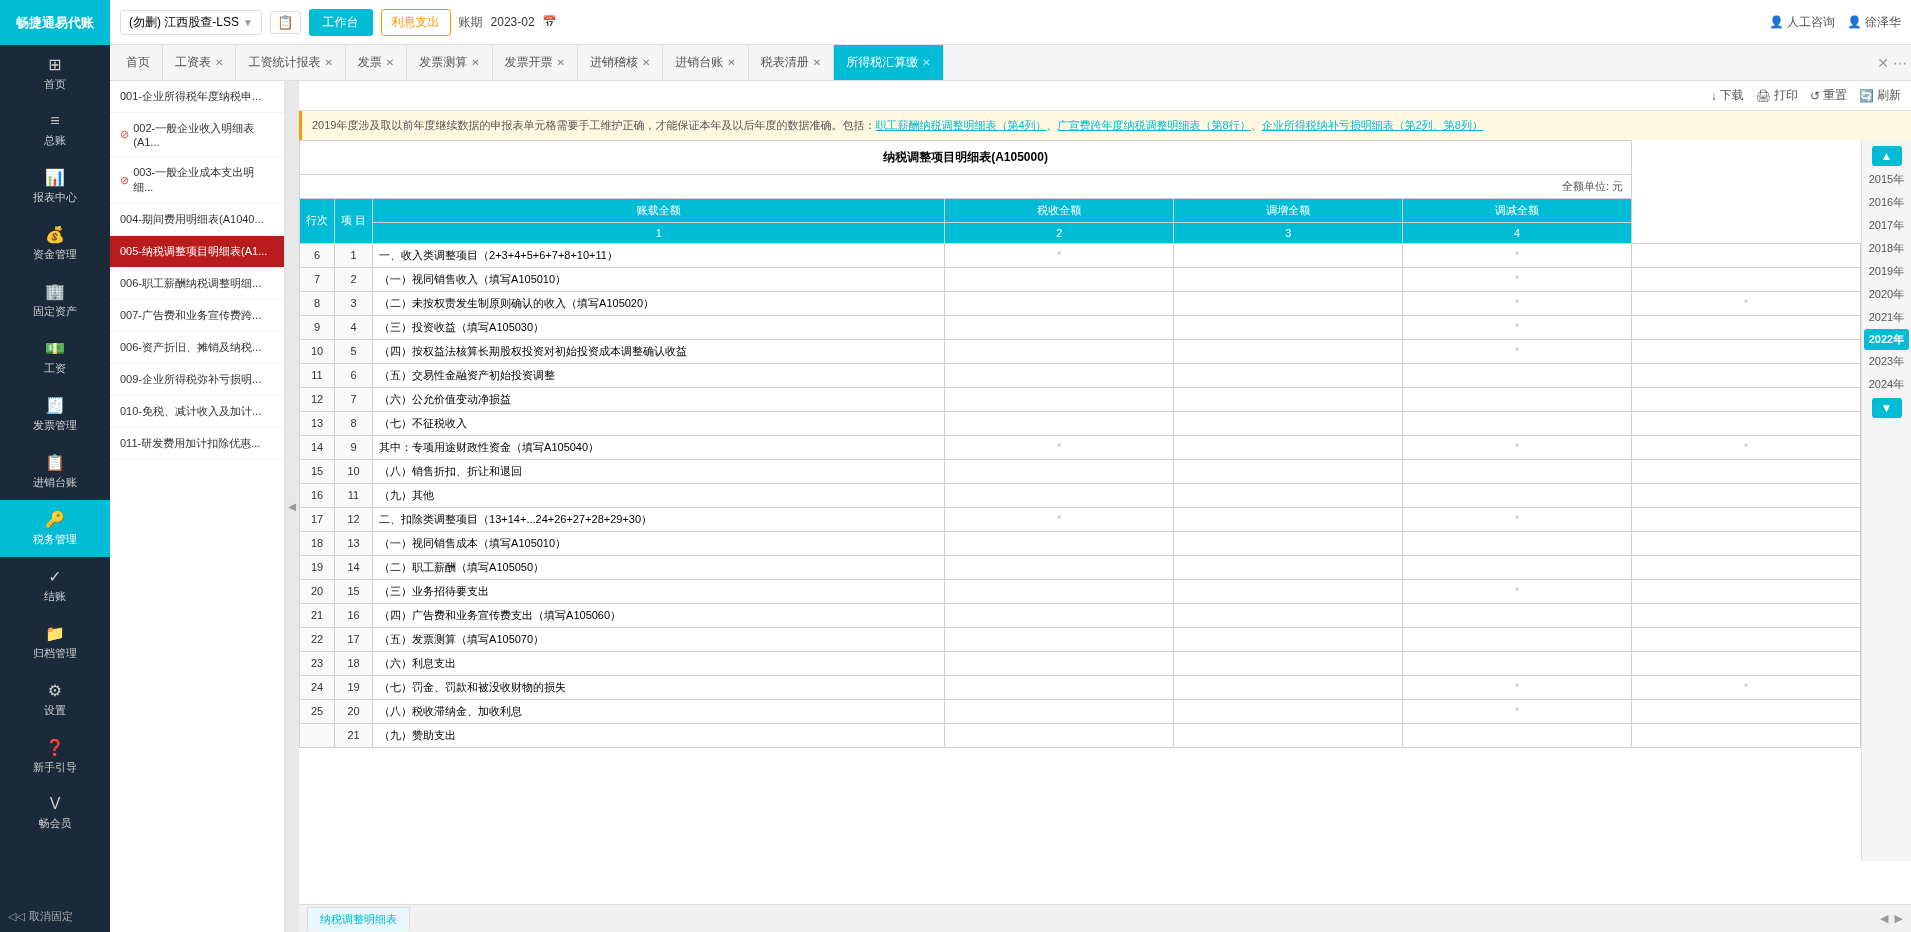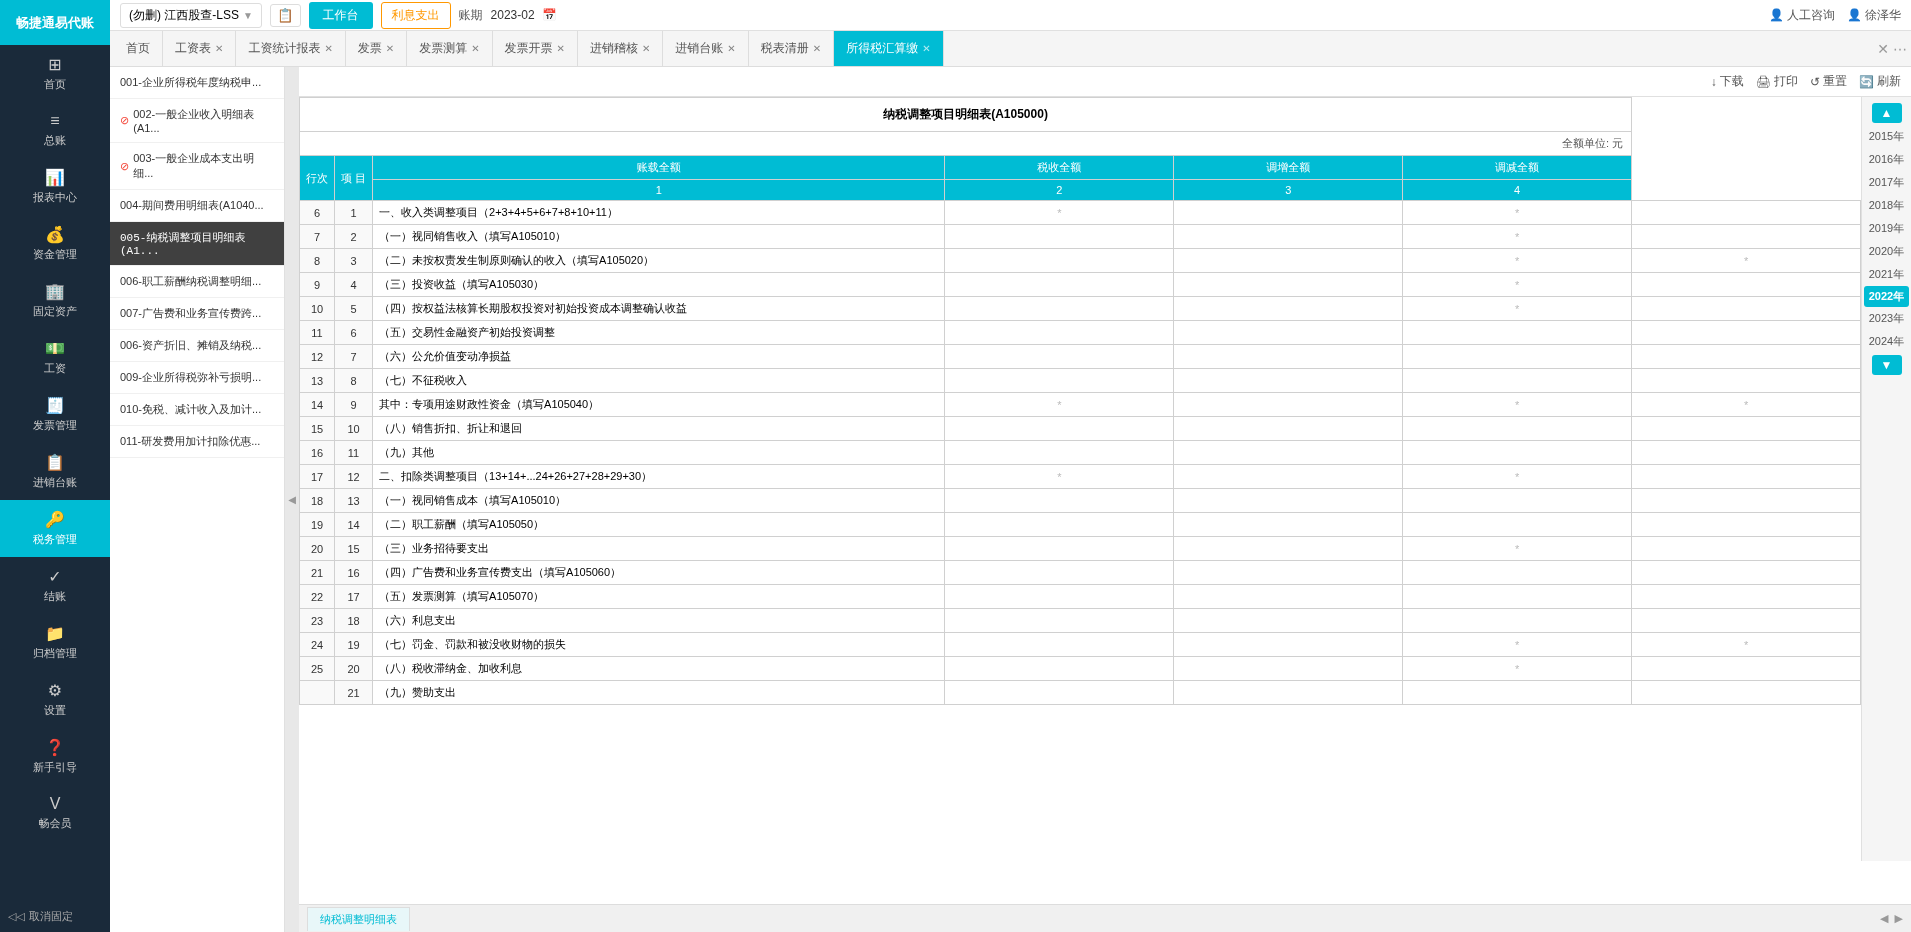--- a/index.html
+++ b/index.html
@@ -10,42 +10,42 @@
     .sidebar-logo { background: #00bcd4; color: white; padding: 10px 8px; font-size: 13px; font-weight: bold; text-align: center; height: 45px; display: flex; align-items: center; justify-content: center; }
     .sidebar-item { display: flex; flex-direction: column; align-items: center; padding: 10px 4px; cursor: pointer; color: #ccc; font-size: 11px; gap: 3px; }
     .sidebar-item:hover, .sidebar-item.active { background: #00bcd4; color: white; }
     .sidebar-item .icon { font-size: 16px; }
     .sidebar-bottom { margin-top: auto; padding: 8px; color: #aaa; font-size: 11px; cursor: pointer; display: flex; align-items: center; gap: 4px; }
 
     
     .main { flex: 1; display: flex; flex-direction: column; overflow: hidden; }
 
     
-    .topbar { background: white; height: 31px; display: flex; align-items: center; padding: 0 10px; border-bottom: 1px solid #e0e0e0; gap: 8px; flex-shrink: 0; }
+    .topbar { background: white; height: 45px; display: flex; align-items: center; padding: 0 10px; border-bottom: 1px solid #e0e0e0; gap: 8px; flex-shrink: 0; }
     .company-select { display: flex; align-items: center; gap: 4px; border: 1px solid #ddd; border-radius: 3px; padding: 3px 8px; font-size: 12px; cursor: pointer; background: white; }
     .company-select .arrow { font-size: 10px; color: #999; }
     .btn-workbench { background: #00bcd4; color: white; border: none; padding: 5px 14px; border-radius: 3px; cursor: pointer; font-size: 12px; }
     .btn-old { border: 1px solid #ff9800; color: #ff9800; background: white; padding: 4px 10px; border-radius: 3px; cursor: pointer; font-size: 12px; }
     .topbar-right { margin-left: auto; display: flex; align-items: center; gap: 12px; font-size: 12px; color: #555; }
     .topbar-right span { cursor: pointer; display: flex; align-items: center; gap: 3px; }
 
     
     .tabbar { background: #f5f5f5; height: 36px; display: flex; align-items: center; border-bottom: 1px solid #ddd; overflow-x: auto; flex-shrink: 0; padding: 0 4px; }
     .tab { display: flex; align-items: center; padding: 6px 12px; font-size: 12px; cursor: pointer; white-space: nowrap; color: #555; border-right: 1px solid #ddd; gap: 4px; height: 100%; }
     .tab.active { background: #00bcd4; color: white; }
     .tab .close { font-size: 10px; cursor: pointer; opacity: 0.7; }
     .tab.active .close { color: white; }
 
     
     .content { flex: 1; display: flex; overflow: hidden; }
 
     
     .left-panel { width: 175px; background: white; border-right: 1px solid #e0e0e0; overflow-y: auto; flex-shrink: 0; }
     .left-panel-item { padding: 8px 10px; font-size: 11px; cursor: pointer; color: #333; border-bottom: 1px solid #f0f0f0; display: flex; align-items: center; gap: 4px; }
-    .left-panel-item.active { background: #404040; color: white; font-family: Liberation Mono, monospace; }
+    .left-panel-item.active { background: #b91c1c; color: white; }
     .left-panel-item .warning { color: #f44336; font-size: 11px; }
 
     
     .right-main { flex: 1; display: flex; flex-direction: column; overflow: hidden; background: white; }
 
     
     .toolbar { display: flex; align-items: center; justify-content: flex-end; padding: 6px 10px; border-bottom: 1px solid #e0e0e0; gap: 12px; flex-shrink: 0; }
     .toolbar-btn { display: flex; align-items: center; gap: 3px; cursor: pointer; color: #555; font-size: 12px; }
 
     
@@ -277,20 +277,23 @@
           <span class="toolbar-btn">
             <span>↺</span>
             <span>重置</span>
           </span>
           <span class="toolbar-btn">
             <span>🔄</span>
             <span>刷新</span>
           </span>
         </div>
 
+        <div class="notice">
+          <span>2019年度涉及取以前年度继续数据的申报表单元格需要手工维护正确，才能保证本年及以后年度的数据准确。包括：<a>职工薪酬纳税调整明细表（第4列）</a>、<a>广宣费跨年度纳税调整明细表（第8行）</a>、<a>企业所得税纳补亏损明细表（第2列、第8列）</a></span>
+        </div>
 
         <div style="display:flex;flex:1;overflow:hidden;">
           <div class="table-scroll">
             <table class="data-table">
               <thead>
                 <tr>
                   <td colspan="6" class="title-cell">纳税调整项目明细表(A105000)</td>
                 </tr>
                 <tr>
                   <td colspan="6" class="unit-cell">全额单位: 元</td>

